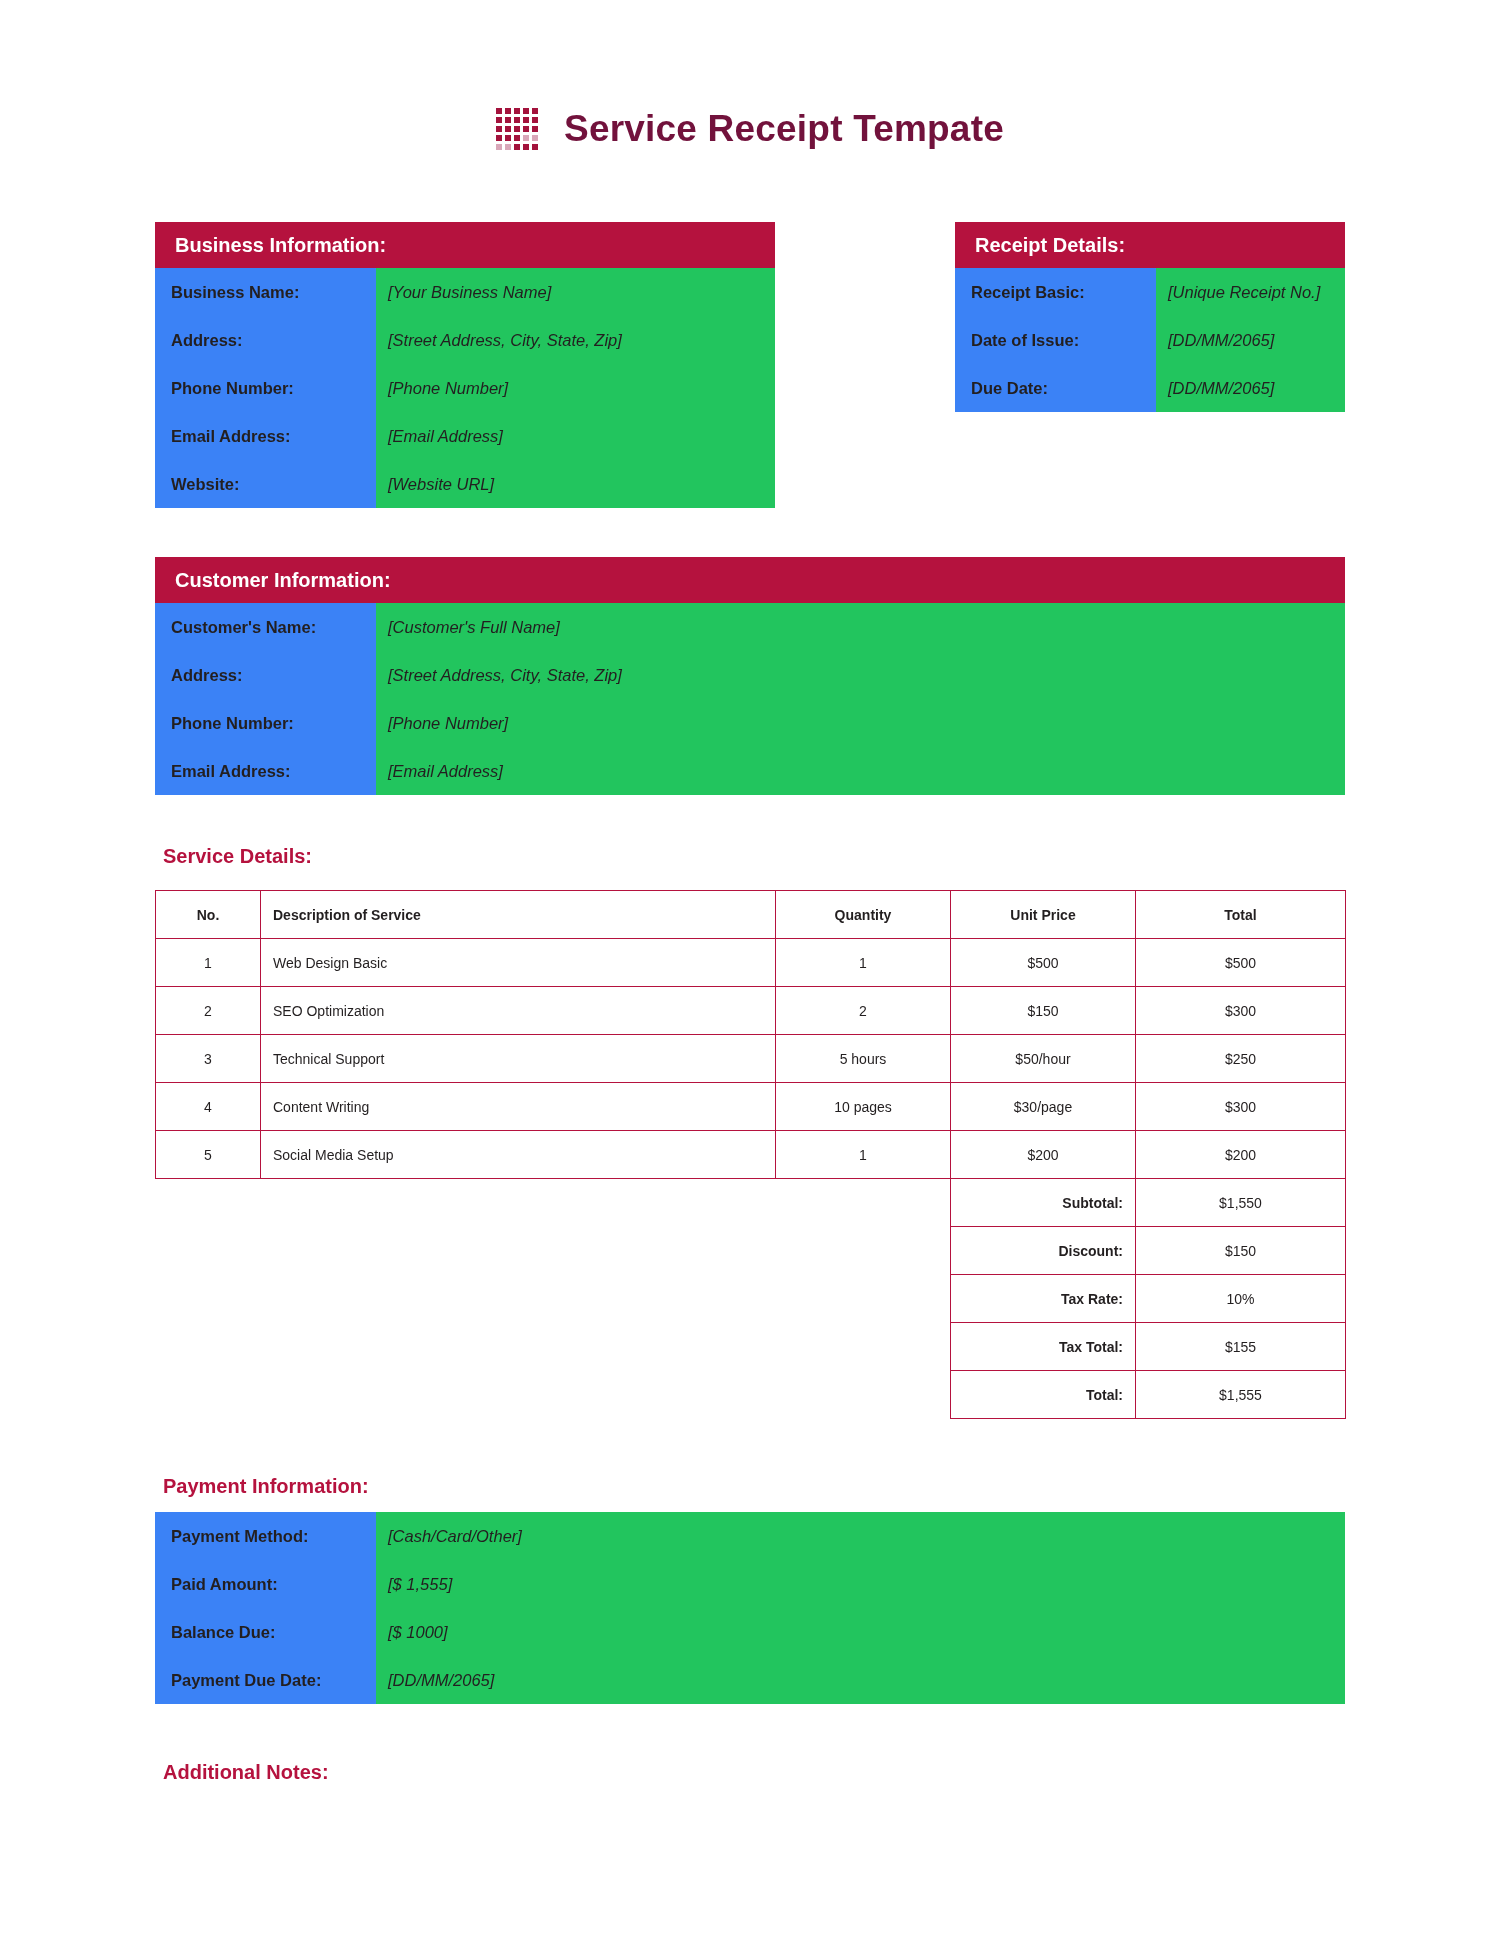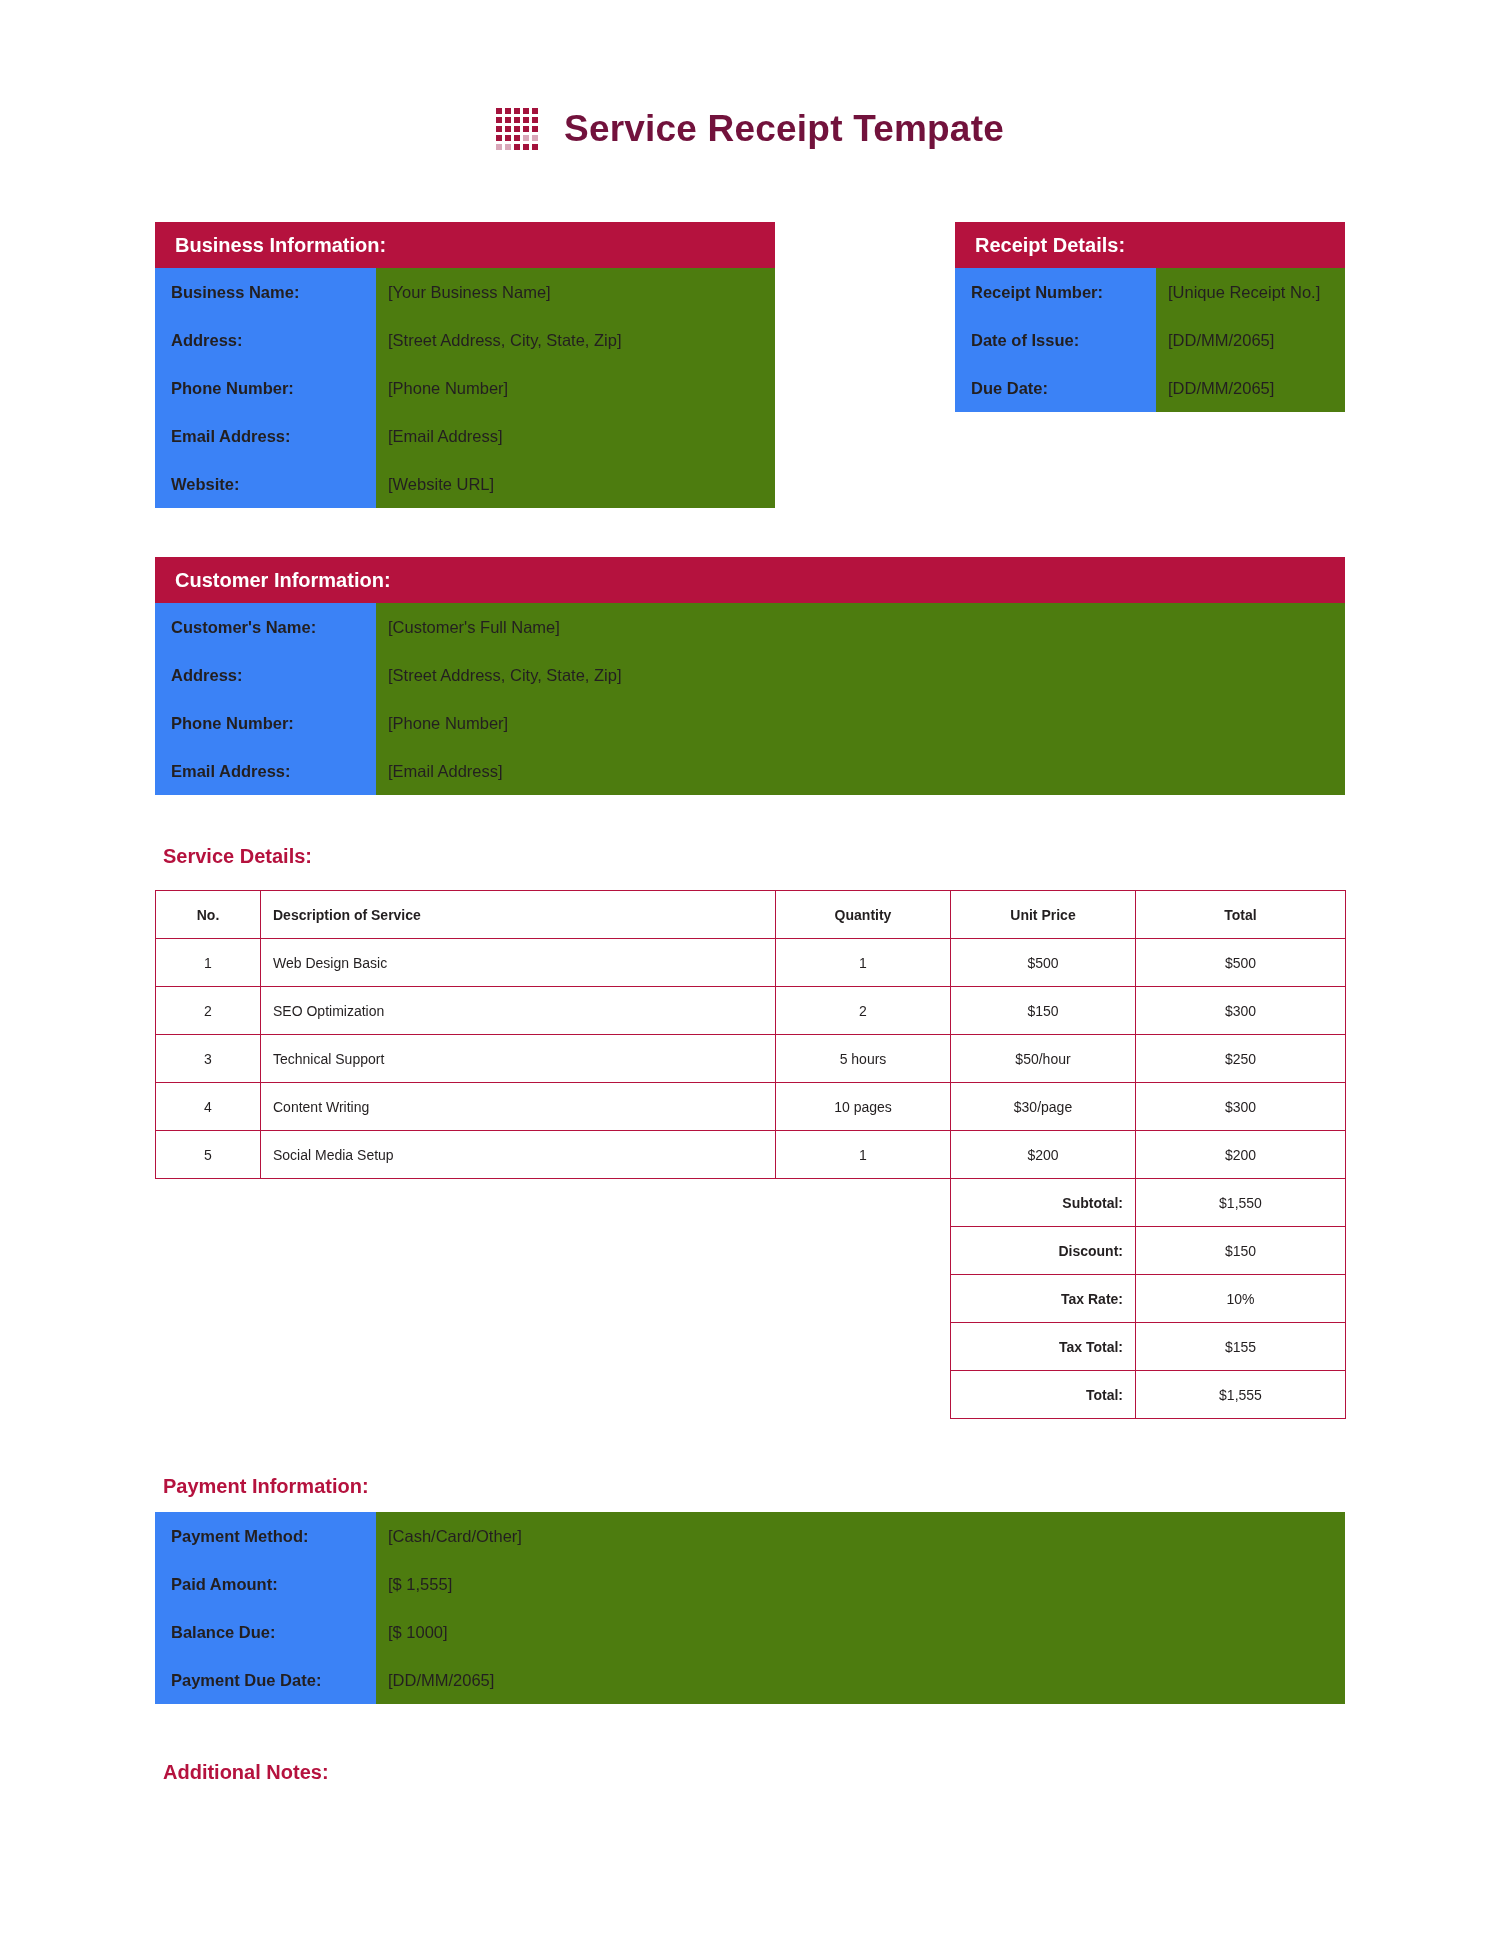--- a/index.html
+++ b/index.html
@@ -82,23 +82,24 @@
     padding: 0;
     height: 48px;
   }
   .info-table td.k {
     font-weight: bold;
     padding-left: 16px;
     background: #3b82f6;
     white-space: nowrap;
   }
   .info-table td.v {
-    background: #4d7c0f;
+    background: #22c55e;
     padding-left: 12px;
     font-weight: normal;
+    font-style: italic;
   }
 
   
   #business-panel { left: 155px; top: 222px; width: 620px; }
   #business-panel .info-table td.k { width: 205px; }
 
   
   #receipt-panel { left: 955px; top: 222px; width: 390px; }
   #receipt-panel .info-table td.k { width: 185px; }
 
@@ -229,21 +230,21 @@
           </tr>
         </tbody>
     </table>
   </div>
 
   <div class="panel" id="receipt-panel">
     <div class="bar">Receipt Details:</div>
     <table class="info-table">
       <tbody id="receipt-rows">
           <tr>
-            <td class="k">Receipt Number:</td>
+            <td class="k">Receipt Basic:</td>
             <td class="v">[Unique Receipt No.]</td>
           </tr>
           <tr>
             <td class="k">Date of Issue:</td>
             <td class="v">[DD/MM/2065]</td>
           </tr>
           <tr>
             <td class="k">Due Date:</td>
             <td class="v">[DD/MM/2065]</td>
           </tr>

